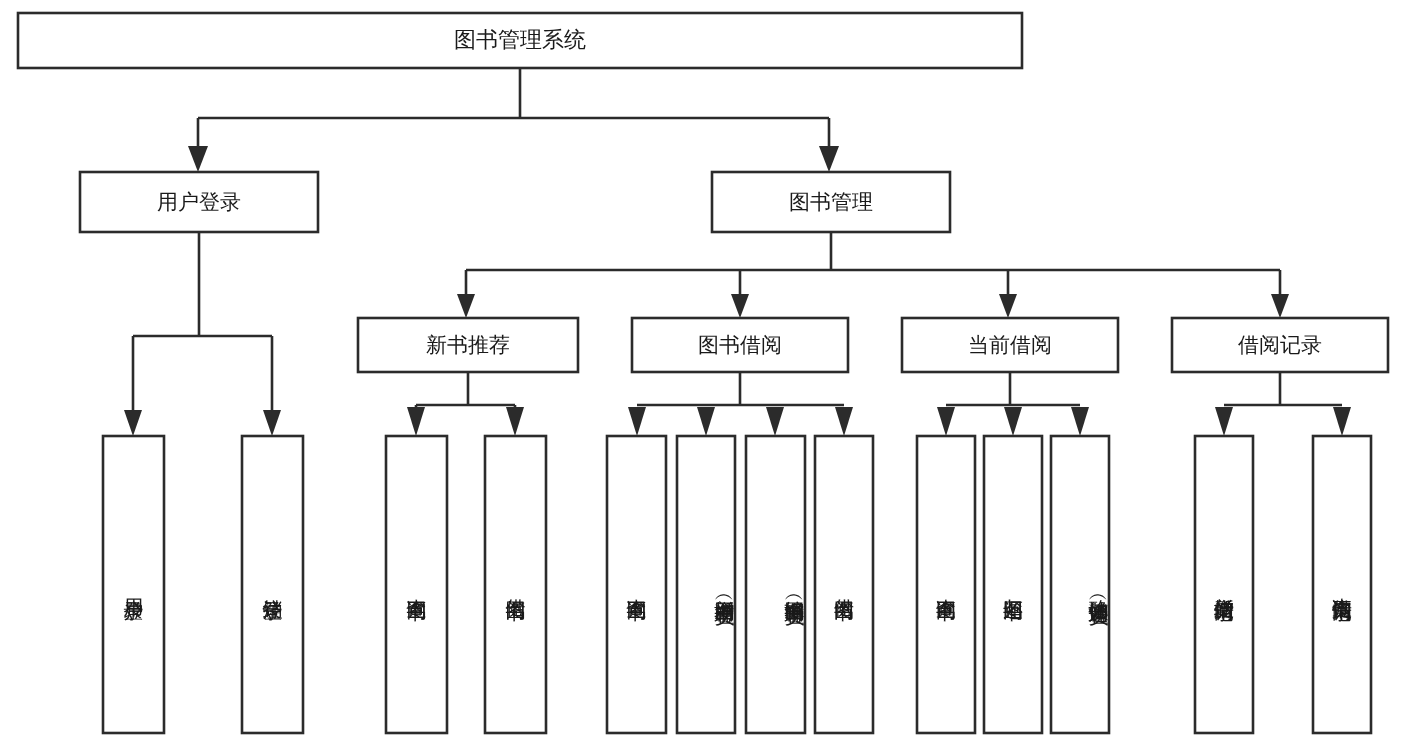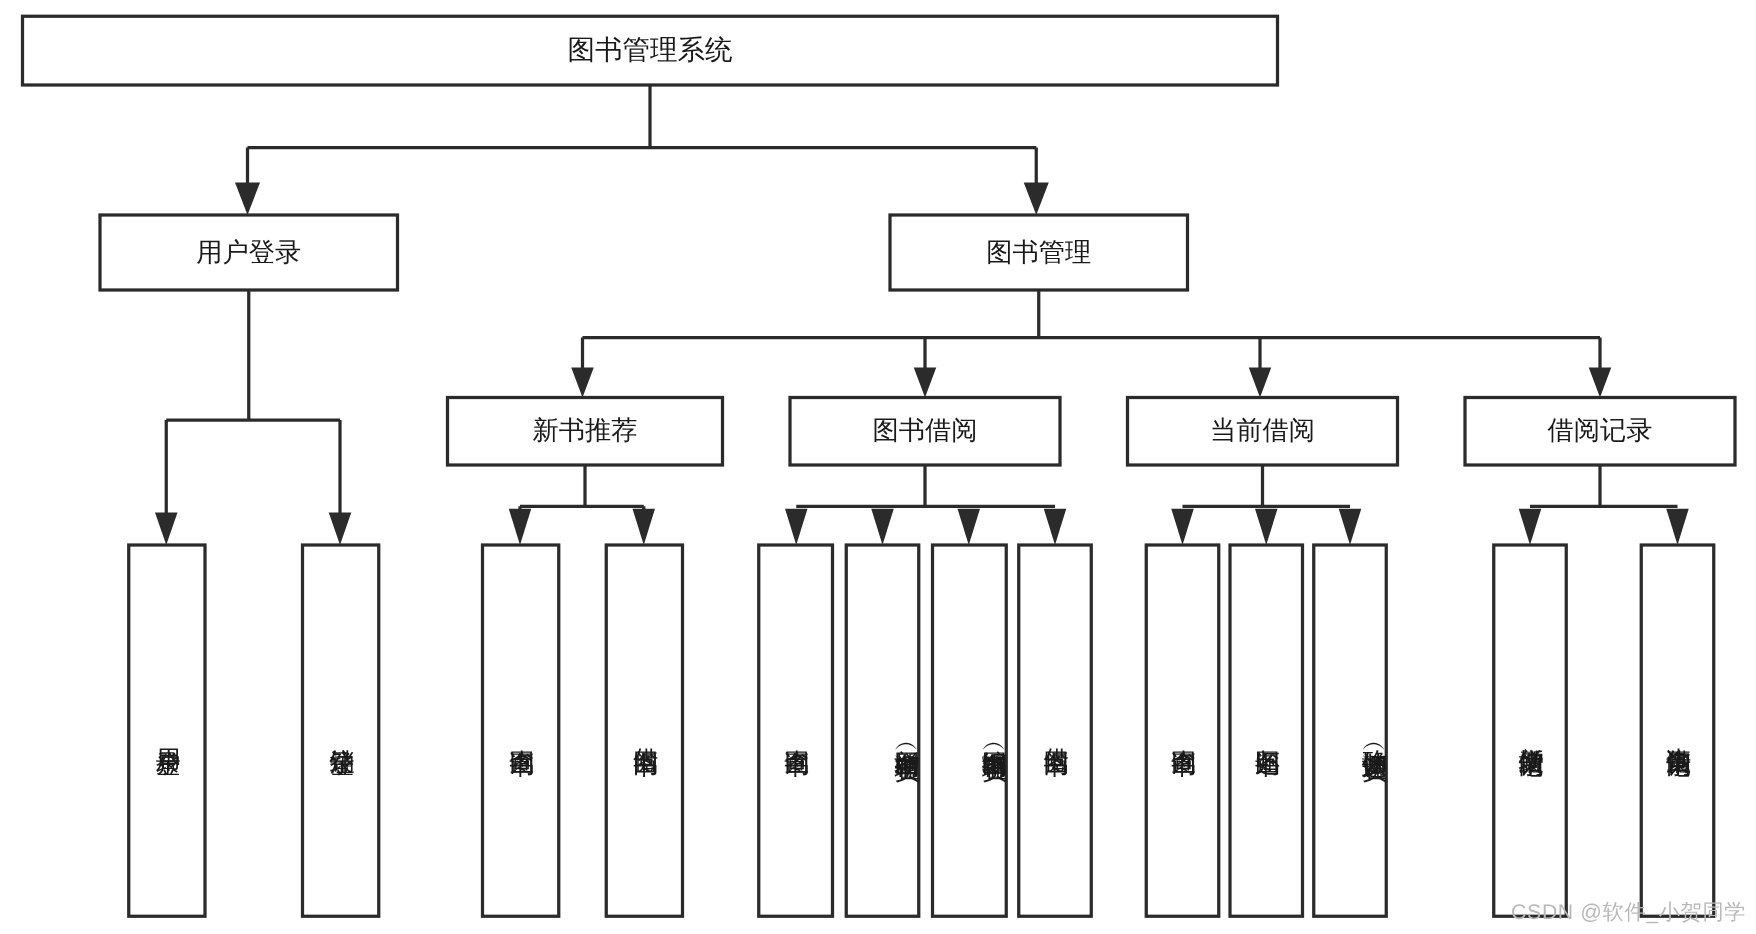--- a/index.html
+++ b/index.html
@@ -222,14 +222,13 @@
   <div class="vlabel" style="left:746px; top:436px; width:59px; height:297px; align-items:flex-start; padding-top:8px; box-sizing:border-box;">编辑图书（管理员）</div>
   <div class="vlabel" style="left:815px; top:436px; width:58px; height:297px;">借阅图书</div>
 
   <div class="vlabel" style="left:917px; top:436px; width:58px; height:297px;">查询图书</div>
   <div class="vlabel" style="left:984px; top:436px; width:58px; height:297px;">归还图书</div>
   <div class="vlabel" style="left:1051px; top:436px; width:58px; height:297px; align-items:flex-start; padding-top:8px; box-sizing:border-box;">确认归还（管理员）</div>
 
   <div class="vlabel" style="left:1195px; top:436px; width:58px; height:297px;">新增借阅记录</div>
   <div class="vlabel" style="left:1313px; top:436px; width:58px; height:297px;">查询借阅记录</div>
 
-  <div class="watermark">CSDN @软件_小贺同学</div>
 </div>
 
 </body></html>

